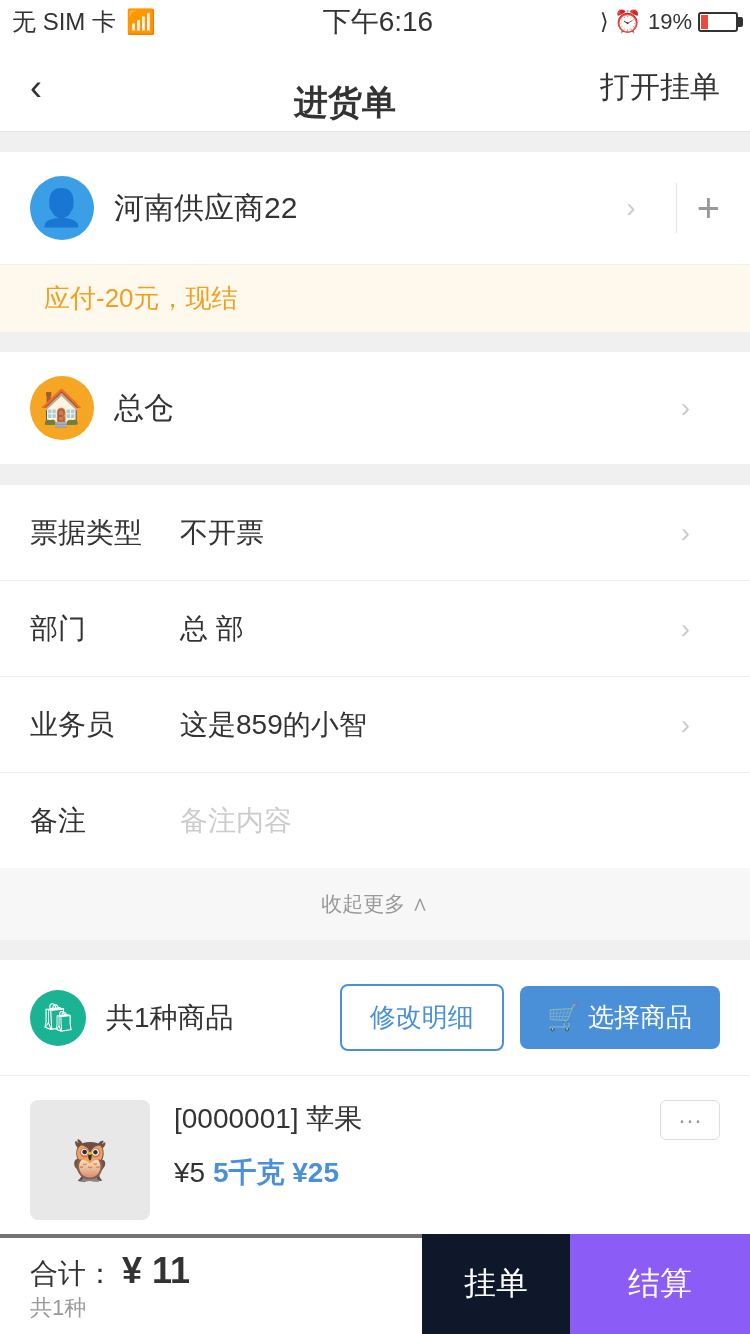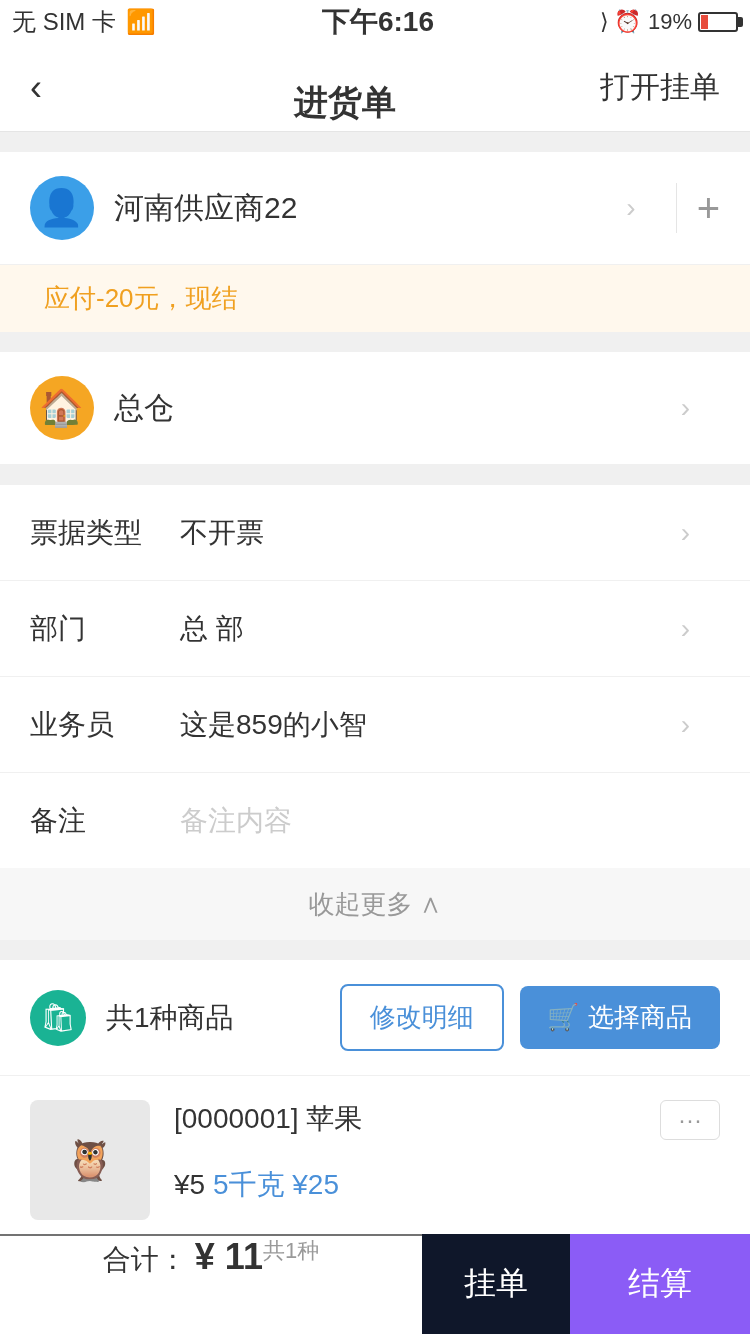--- a/index.html
+++ b/index.html
@@ -19,21 +19,21 @@
       height: 44px;
       background: #fff;
       display: flex;
       align-items: center;
       justify-content: space-between;
       padding: 0 12px;
       font-size: 24px;
       color: #333;
     }
     .status-left { display: flex; align-items: center; gap: 10px; }
-    .status-center { font-size: 28px; font-weight: 700; }
+    .status-center { font-size: 28px; font-weight: 400; }
     .status-right { display: flex; align-items: center; gap: 6px; font-size: 22px; }
     .battery-icon {
       width: 40px; height: 20px;
       border: 2px solid #333;
       border-radius: 3px;
       position: relative;
       display: inline-flex;
       align-items: center;
     }
     .battery-icon::after {
@@ -188,21 +188,21 @@
     }
 
     
     .collapse-bar {
       background: #f7f7f7;
       height: 72px;
       display: flex;
       align-items: center;
       justify-content: center;
       color: #999;
-      font-size: 26px;
+      font-size: 21px;
       cursor: pointer;
     }
 
     
     .product-header {
       display: flex;
       align-items: center;
       padding: 24px 30px;
       background: #fff;
       border-top: 20px solid #f0f0f0;
@@ -258,27 +258,27 @@
       display: flex; align-items: center; justify-content: center;
       flex-shrink: 0;
       margin-right: 24px;
       color: #aaa;
       font-size: 22px;
     }
     .product-info { flex: 1; }
     .product-name {
       font-size: 28px;
       color: #333;
-      margin-bottom: 28px;
+      margin-bottom: 16px;
     }
     .product-price {
       font-size: 28px;
       color: #333;
     }
-    .price-highlight { color: #4a90d9; }
+    .price-highlight { color: #4a90d9; font-weight: bold; }
     .more-btn {
       width: 60px; height: 40px;
       display: flex; align-items: center; justify-content: center;
       color: #999;
       font-size: 24px;
       cursor: pointer;
       border: 1px solid #ddd;
       border-radius: 6px;
     }
 
@@ -288,24 +288,24 @@
       bottom: 0;
       width: 750px;
       height: 100px;
       display: flex;
       align-items: stretch;
     }
     .footer-total {
       flex: 1;
       background: #fff;
       display: flex;
-      flex-direction: row;
+      flex-direction: column;
       justify-content: center;
       padding: 0 30px;
-      border-top: 2px solid #737373;
+      border-top: 4px solid #737373;
     }
     .footer-total-line1 {
       font-size: 28px;
       color: #333;
       display: flex;
       align-items: baseline;
       gap: 8px;
     }
     .footer-total-amount {
       font-size: 36px;

